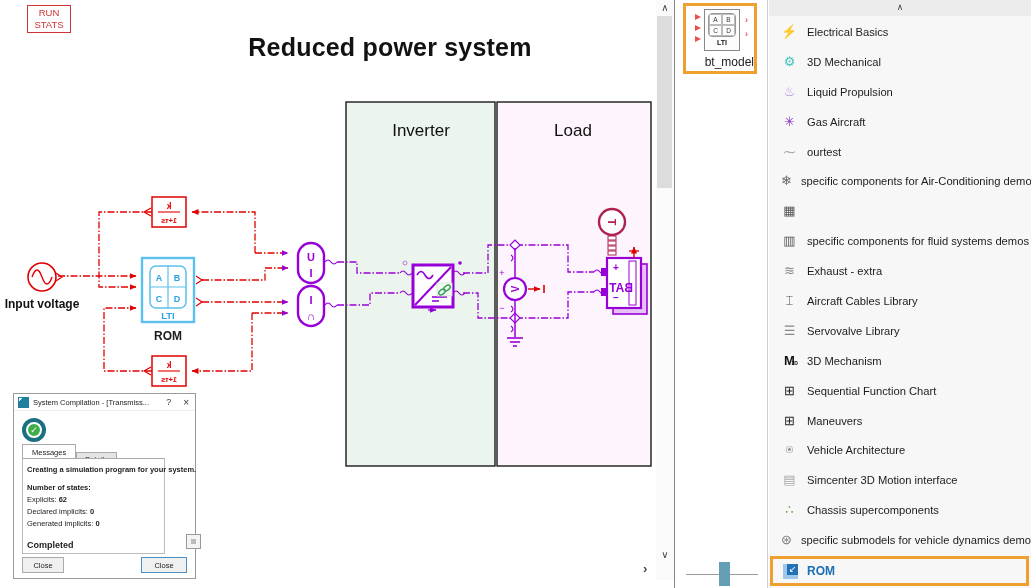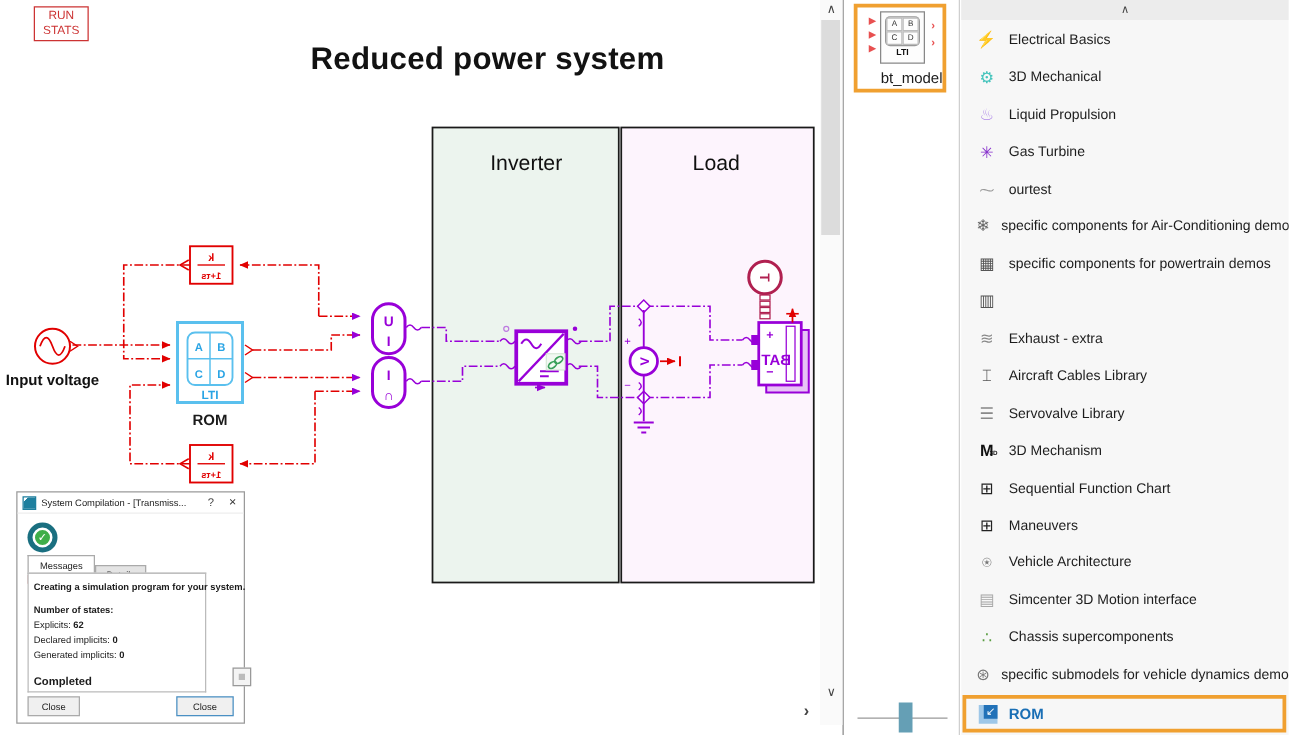--- a/index.html
+++ b/index.html
@@ -351,36 +351,36 @@
         <div class="lib-row">
     <span class="li-ico" style="color: rgb(69, 196, 188);">⚙</span>
     <span class="li-label">3D Mechanical</span>
   </div>
         <div class="lib-row">
     <span class="li-ico" style="color: rgb(176, 138, 232);">♨</span>
     <span class="li-label">Liquid Propulsion</span>
   </div>
         <div class="lib-row">
     <span class="li-ico" style="color: rgb(136, 51, 204);">✳</span>
-    <span class="li-label">Gas Turbine</span>
+    <span class="li-label">Gas Aircraft</span>
   </div>
         <div class="lib-row">
     <span class="li-ico" style="color: rgb(154, 154, 154);">⁓</span>
     <span class="li-label">ourtest</span>
   </div>
         <div class="lib-row">
     <span class="li-ico" style="color: rgb(102, 102, 102);">❄</span>
     <span class="li-label">specific components for Air-Conditioning demos</span>
   </div>
         <div class="lib-row">
     <span class="li-ico" style="color: rgb(85, 85, 85);">▦</span>
-    <span class="li-label">specific components for powertrain demos</span>
   </div>
         <div class="lib-row">
     <span class="li-ico" style="color: rgb(85, 85, 85);">▥</span>
+    <span class="li-label">specific components for fluid systems demos</span>
   </div>
         <div class="lib-row">
     <span class="li-ico" style="color: rgb(136, 136, 136);">≋</span>
     <span class="li-label">Exhaust - extra</span>
   </div>
         <div class="lib-row">
     <span class="li-ico" style="color: rgb(85, 85, 85);">⌶</span>
     <span class="li-label">Aircraft Cables Library</span>
   </div>
         <div class="lib-row">

